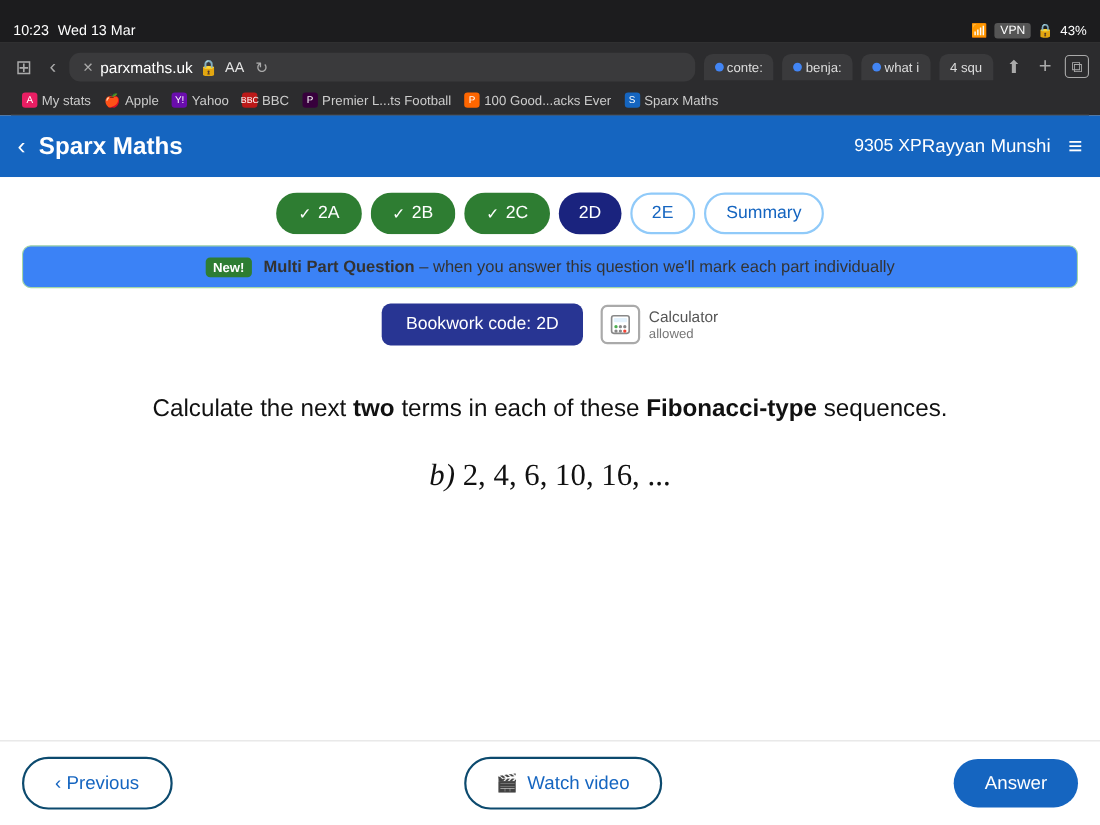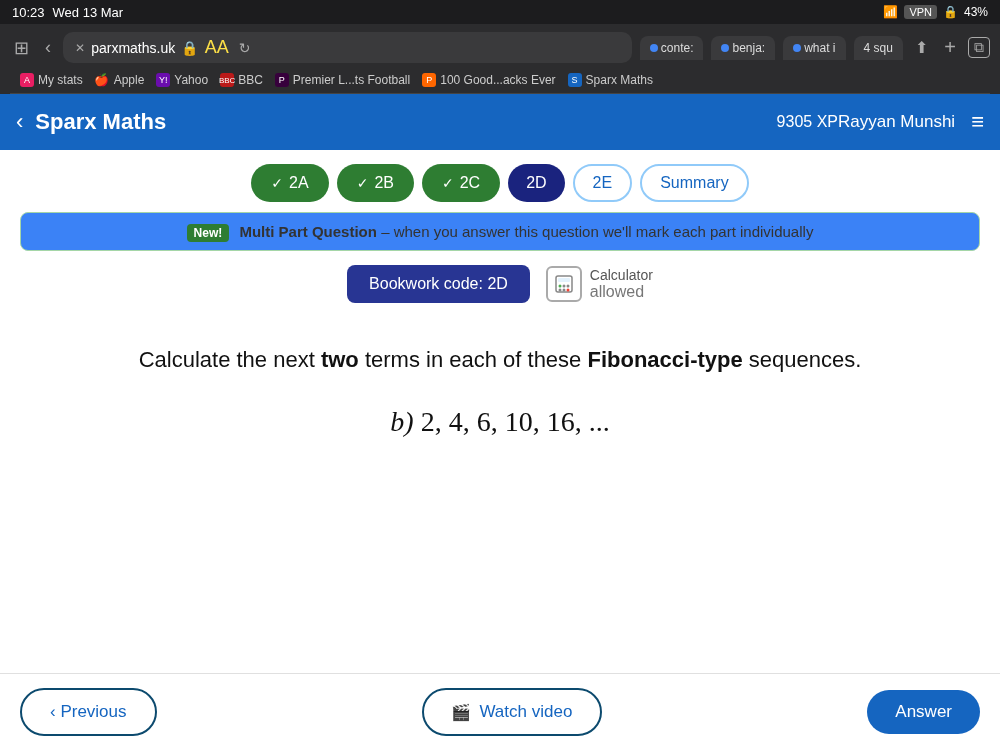--- a/index.html
+++ b/index.html
@@ -6,22 +6,22 @@
     body { font-family: -apple-system, BlinkMacSystemFont, 'Segoe UI', sans-serif; background: #f0f0f0; width: 1000px; height: 750px; overflow: hidden; }
 
     
     .status-bar {
       background: #1c1c1e;
       color: white;
       font-size: 13px;
       padding: 4px 12px;
       display: flex;
       justify-content: space-between;
-      align-items: center;
-      height: 24px;
+      align-items: flex-end;
+      height: 39px;
     }
     .status-left { display: flex; gap: 8px; align-items: center; }
     .status-right { display: flex; gap: 6px; align-items: center; font-size: 12px; }
 
     
     .browser-chrome {
       background: #2c2c2e;
       padding: 8px 10px 0;
     }
     .browser-controls {
@@ -253,21 +253,21 @@
 </div>
 
 <div class="browser-chrome">
   <div class="browser-controls">
     <button class="ctrl-btn">⊞</button>
     <button class="ctrl-btn">‹</button>
     <div class="address-bar">
       <span class="address-icon">✕</span>
       <span>parxmaths.uk</span>
       <span>🔒</span>
-      <span style="font-size:18px;color:#fde047;">AA</span>
+      <span style="font-size:13px;color:#e5e5e5;">AA</span>
       <span style="font-size:14px;color:#aaa;margin-left:4px;">↻</span>
     </div>
 
     <div class="tab-item">
       <span style="width:8px;height:8px;background:#4285F4;border-radius:50%;display:inline-block;margin-right:3px;"></span>conte:
     </div>
     <div class="tab-item">
       <span style="width:8px;height:8px;background:#4285F4;border-radius:50%;display:inline-block;margin-right:3px;"></span>benja:
     </div>
     <div class="tab-item">
@@ -360,21 +360,21 @@
           <circle cx="6" cy="12" r="1.5" fill="#4caf50"></circle>
           <circle cx="10" cy="12" r="1.5" fill="#888"></circle>
           <circle cx="14" cy="12" r="1.5" fill="#888"></circle>
           <circle cx="6" cy="16" r="1.5" fill="#888"></circle>
           <circle cx="10" cy="16" r="1.5" fill="#888"></circle>
           <circle cx="14" cy="16" r="1.5" fill="#f44336"></circle>
         </svg>
       </div>
       <div>
         <div style="font-size:14px;font-weight:500;">Calculator</div>
-        <div style="font-size:16px;color:#777;">allowed</div>
+        <div style="font-size:12px;color:#777;">allowed</div>
       </div>
     </div>
   </div>
 
   <div class="question-area">
     <div class="question-text">
       <span>Calculate the next </span><strong>two</strong><span> terms in each of these </span><strong>Fibonacci-type</strong><span> sequences.</span>
     </div>
 
 

